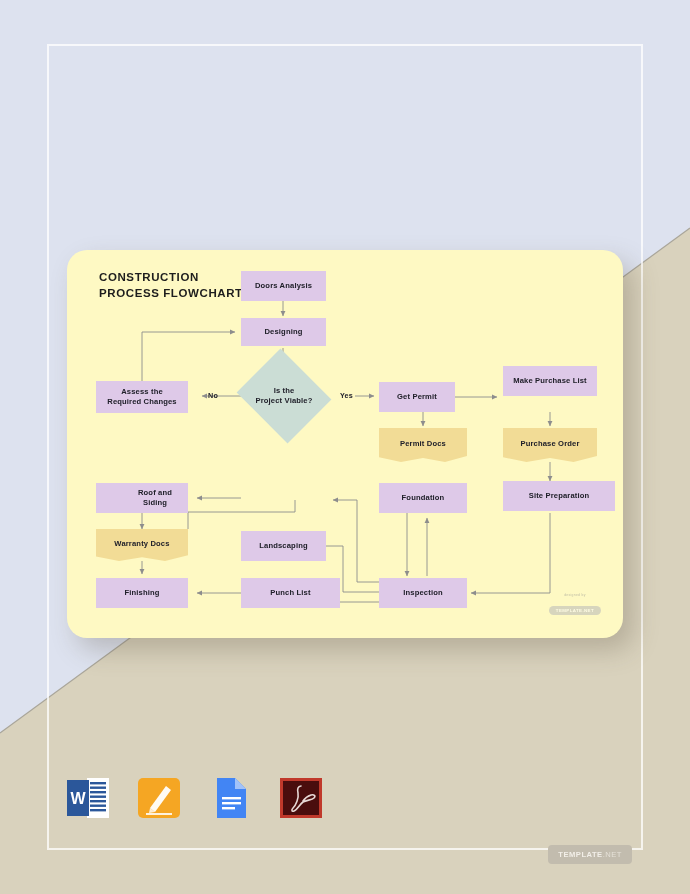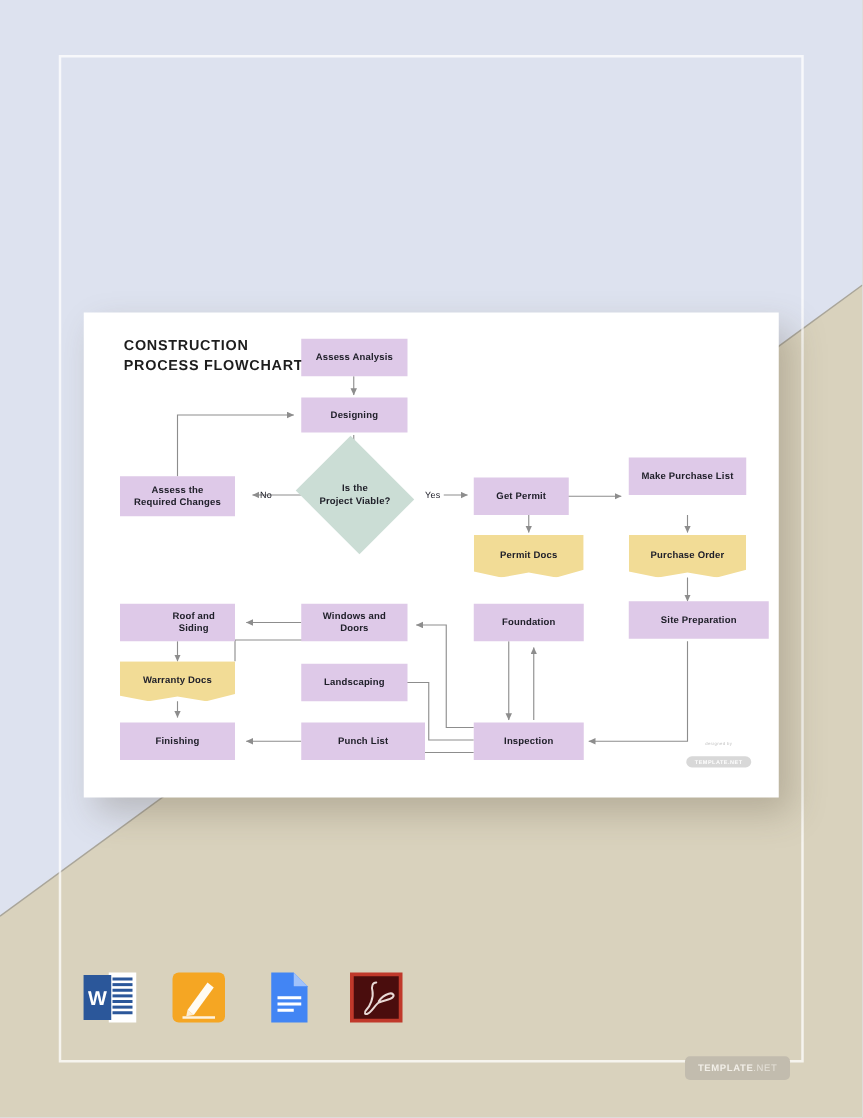--- a/index.html
+++ b/index.html
@@ -28,22 +28,23 @@
     border:2px solid rgba(255,255,255,.75);
     box-sizing:border-box;
     pointer-events:none;
   }
 
   
   #card{
     position:absolute;
     left:67px;top:250px;
     width:556px;height:388px;
-    background:#ffffff;
+    background:#fef9c3;
     box-shadow:10px 12px 26px rgba(90,80,60,.28);
+    border-radius:20px;
   }
   #chart-area{position:absolute;inset:0;}
 
   
   #flow-lines{position:absolute;left:0;top:0;width:556px;height:388px;}
 
   
   #chart-title{
     position:absolute;left:32px;top:20px;
     font-size:11.5px;font-weight:bold;letter-spacing:.6px;
@@ -78,21 +79,21 @@
     transform:rotate(45deg);
   }
   .diamond-label{
     position:relative;z-index:2;
     font-size:7.6px;font-weight:bold;color:#20202a;line-height:1.35;
     white-space:pre-line;
   }
 
   .edge-label{
     position:absolute;
-    font-size:7.2px;font-weight:normal;color:#20202a;
+    font-size:7.2px;font-weight:bold;color:#20202a;
     letter-spacing:.2px;
   }
 
   
   #card-watermark{
     position:absolute;right:22px;bottom:22px;
     text-align:center;opacity:.55;
   }
   #card-watermark .wm-top{
     font-size:3.4px;color:#8c8c8c;letter-spacing:.3px;
@@ -186,21 +187,21 @@
 
       <g fill="none" stroke="#8d8d8d" stroke-width="0.9">
         <path d="M228,250 L228,262 L121,262 L121,279"></path>
       </g>
     </svg>
 
     <div id="chart-title">CONSTRUCTION
 PROCESS FLOWCHART</div>
 
     <div class="node process" style="left:174px;top:21px;width:85px;height:30px;">
-      <span>Assess Analysis</span>
+      <span>Doors Analysis</span>
     </div>
 
     <div class="node process" style="left:174px;top:68px;width:85px;height:28px;align-items:center;">
       <span>Designing</span>
     </div>
 
     <div class="node decision" style="left:181px;top:115px;width:72px;height:62px;">
       <span class="diamond-shape"></span>
       <span class="diamond-label">Is the
 Project Viable?</span>
@@ -228,24 +229,20 @@
     </div>
 
     <div class="node process" style="left:436px;top:216px;width:112px;height:30px;margin-top:15px;">
       <span>Site Preparation</span>
     </div>
 
     <div class="node process" style="left:312px;top:233px;width:88px;height:30px;">
       <span>Foundation</span>
     </div>
 
-    <div class="node process" style="left:174px;top:233px;width:85px;height:30px;">
-      <span style="white-space:pre-line">Windows and
-Doors</span>
-    </div>
 
     <div class="node process" style="left:29px;top:233px;width:92px;height:30px;padding-left:30px;">
       <span>Roof and Siding</span>
     </div>
 
     <div class="node process" style="left:174px;top:281px;width:85px;height:30px;">
       <span>Landscaping</span>
     </div>
 
     <div class="node doc" style="left:29px;top:279px;width:92px;height:32px;">

